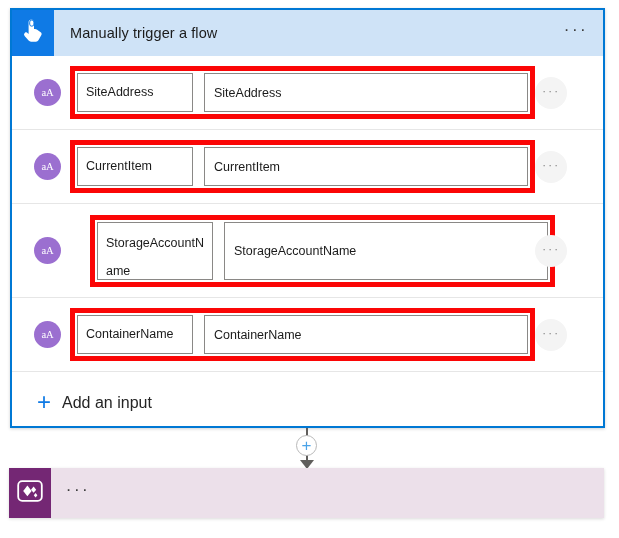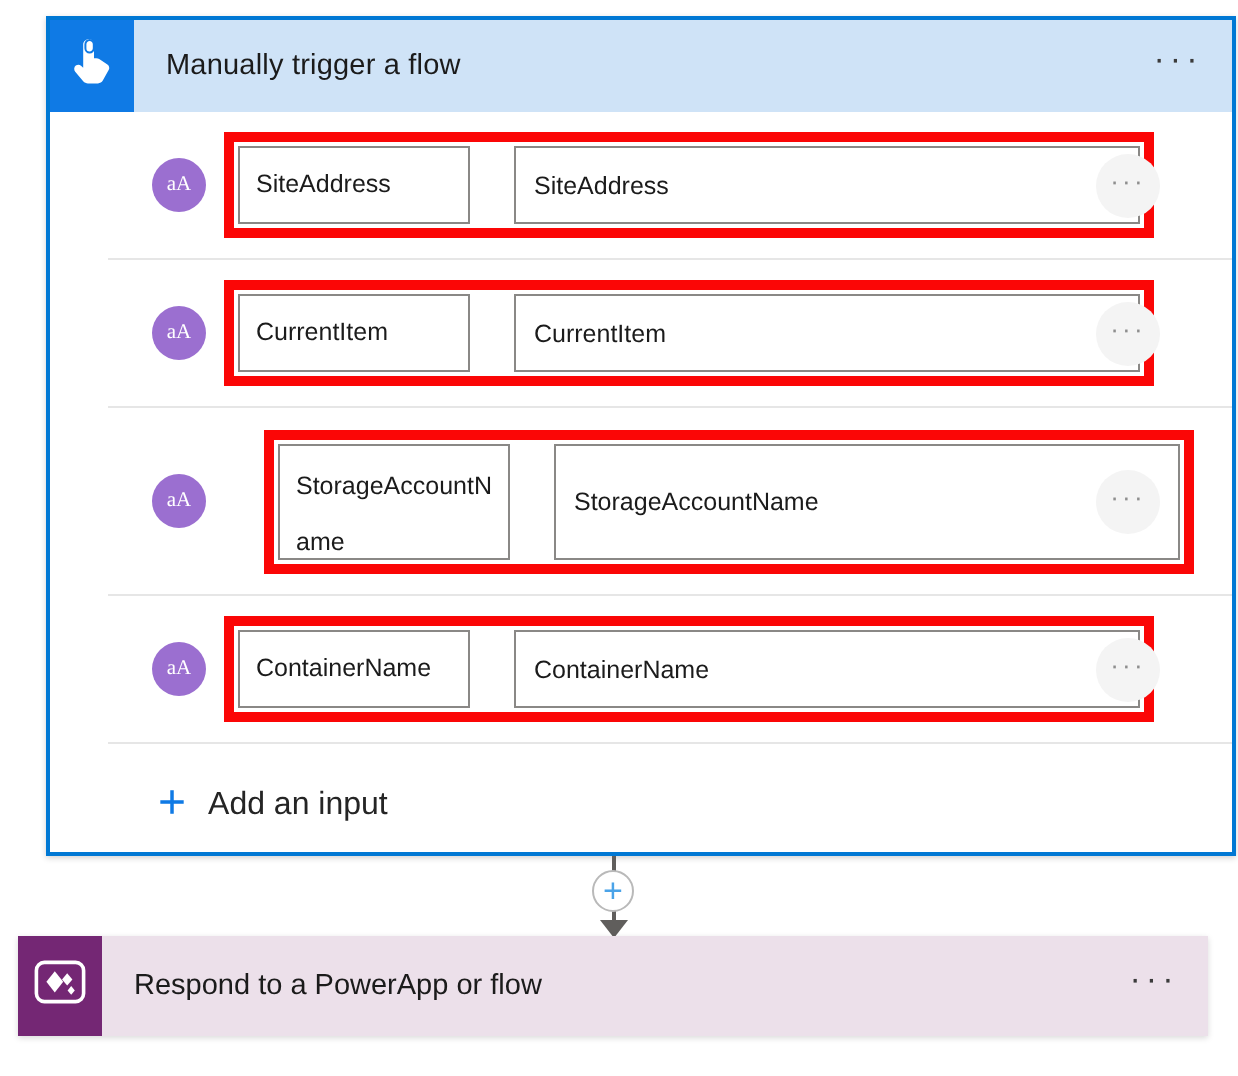--- a/index.html
+++ b/index.html
@@ -11,21 +11,21 @@
     height: 538px;
     background: #ffffff;
     font-family: "Liberation Sans", sans-serif;
     overflow: hidden;
     position: relative;
   }
 
   
   .trigger-card {
     position: absolute;
-    left: 23px;
+    left: 10px;
     top: 8px;
     width: 595px;
     height: 420px;
     box-sizing: border-box;
     border: 2px solid #0078d4;
     background: #ffffff;
     box-shadow: 0 1px 3px rgba(0,0,0,0.18);
   }
 
   .card-header {
@@ -58,21 +58,20 @@
     justify-content: center;
     color: #3b3b3b;
     letter-spacing: 2.5px;
     font-size: 17px;
     padding-bottom: 6px;
   }
 
   
   .card-body {
     background: #ffffff;
-    padding-left: 29px;
   }
   .input-row {
     position: relative;
     display: flex;
     align-items: center;
     padding: 0 0 0 22px;
     border-bottom: 1px solid #e6e6e6;
     min-height: 74px;
     box-sizing: border-box;
   }
@@ -98,21 +97,20 @@
     margin-right: 9px;
   }
 
   .redbox {
     border: 5px solid #fb0606;
     padding: 2px 2px;
     display: flex;
     align-items: stretch;
     box-sizing: border-box;
     width: 465px;
-    gap: 11px;
   }
 
   .name-field {
     width: 116px;
     min-width: 116px;
     box-sizing: border-box;
     border: 1px solid #8a8886;
     background: #ffffff;
     padding: 7px 8px;
     font-size: 12.5px;
@@ -339,15 +337,14 @@
   <div class="respond-icon">
     <span>
       <svg width="26" height="22" viewBox="0 0 26 22" aria-hidden="true">
         <rect x="1.2" y="1.2" width="23.6" height="19.6" rx="4" ry="4" fill="none" stroke="#ffffff" stroke-width="1.8"></rect>
         <path d="M10.4 5.6 L14.6 10.9 L10.4 16.2 L6.2 10.9 Z" fill="#ffffff"></path>
         <path d="M16.6 6.6 L19.2 9.7 L16.6 12.8 L14.0 9.7 Z" fill="#ffffff"></path>
         <path d="M18.6 13.0 L20.4 15.2 L18.6 17.4 L16.8 15.2 Z" fill="#ffffff"></path>
       </svg>
     </span>
   </div>
-  <div class="respond-title">Respond to a PowerApp or flow</div>
   <div class="respond-menu">···</div>
 </div>
 
 </body></html>

